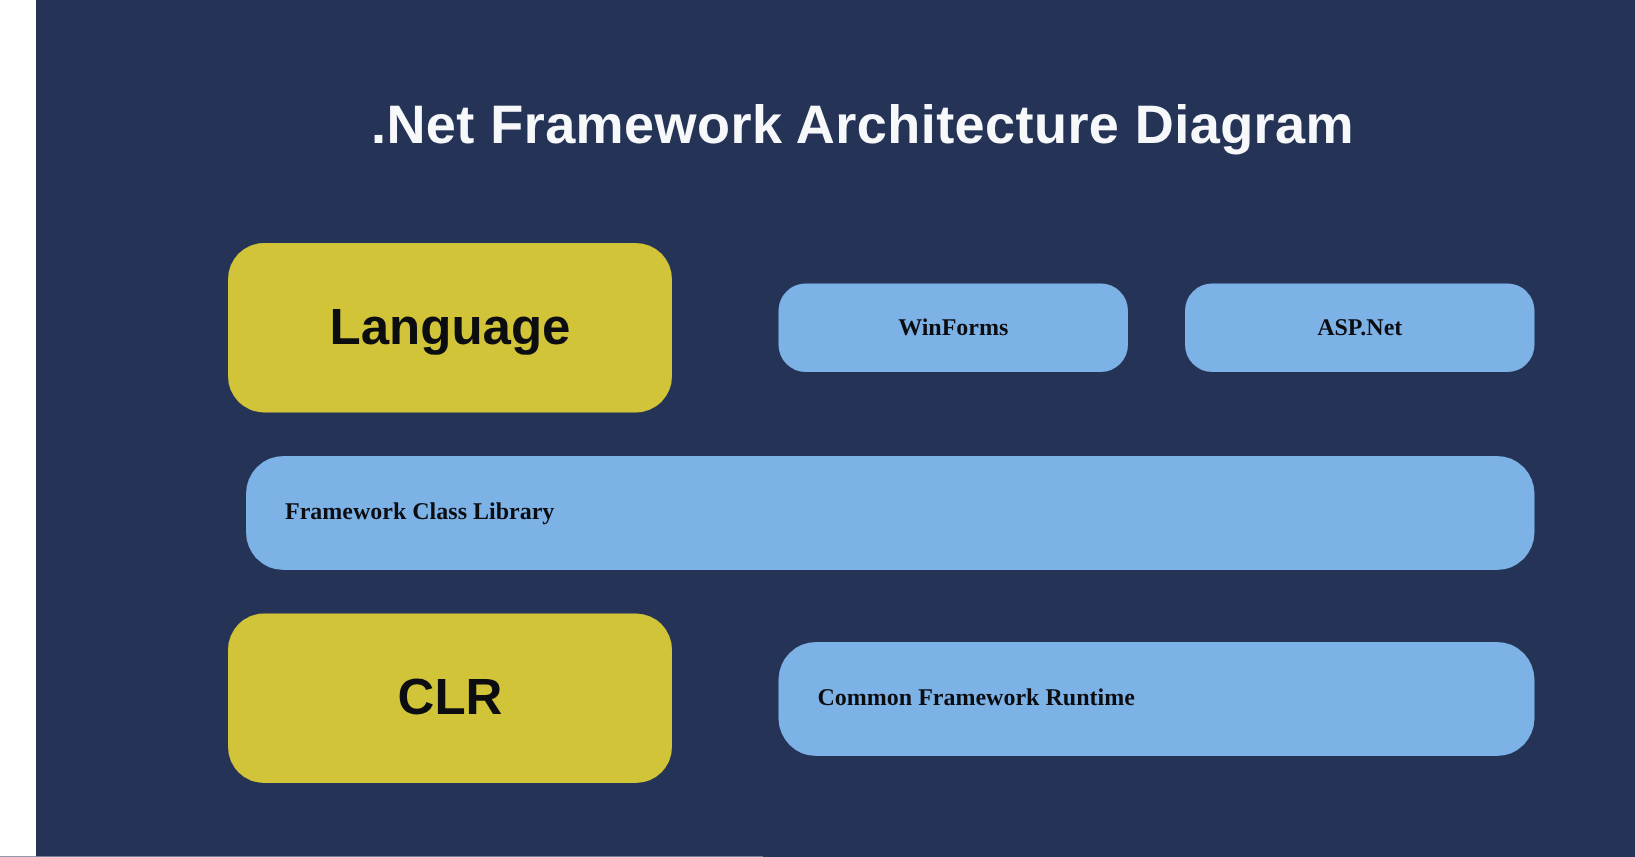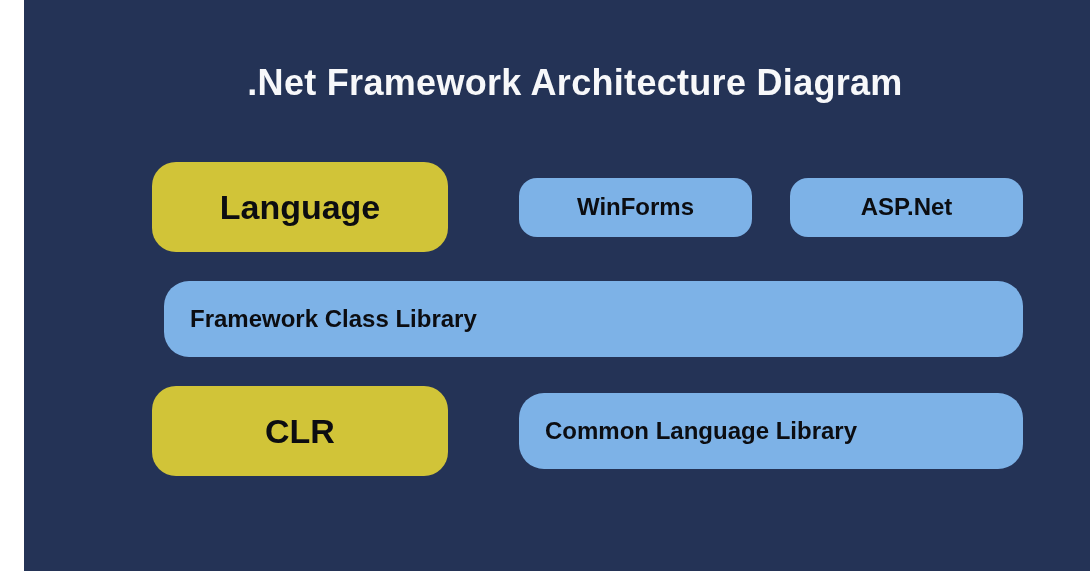--- a/index.html
+++ b/index.html
@@ -39,42 +39,43 @@
     flex-direction: column;
     gap: 29px;
   }
   .row {
     display: flex;
     align-items: center;
     gap: 47px;
   }
   .layer-box {
     flex: 0 0 296px;
-    height: 90px;
+    height: 113px;
     background: var(--yellow);
     border-radius: 24px;
     display: flex;
     align-items: center;
     justify-content: center;
     font-size: 34px;
     font-weight: bold;
     color: var(--text_dark);
   }
   .row-items {
     flex: 1;
     display: flex;
     gap: 26px;
   }
   .item-box {
     background: var(--blue);
     color: var(--text_dark);
-    font-size: 24px;
+    font-size: 16px;
     font-weight: bold;
     display: flex;
     align-items: center;
+    font-family: Liberation Serif, serif;
   }
   .item-box.small {
     flex: 1;
     height: 59px;
     border-radius: 18px;
     justify-content: center;
   }
   .item-box.wide {
     flex: 1;
     height: 76px;
@@ -102,18 +103,18 @@
 
     <div class="row">
       <div class="row-items">
         <div class="item-box wide">Framework Class Library</div>
       </div>
     </div>
 
     <div class="row">
       <div class="layer-box">CLR</div>
       <div class="row-items">
-        <div class="item-box wide">Common Language Library</div>
+        <div class="item-box wide">Common Framework Runtime</div>
       </div>
     </div>
 
   </div>
 </div>
 
 </body></html>

